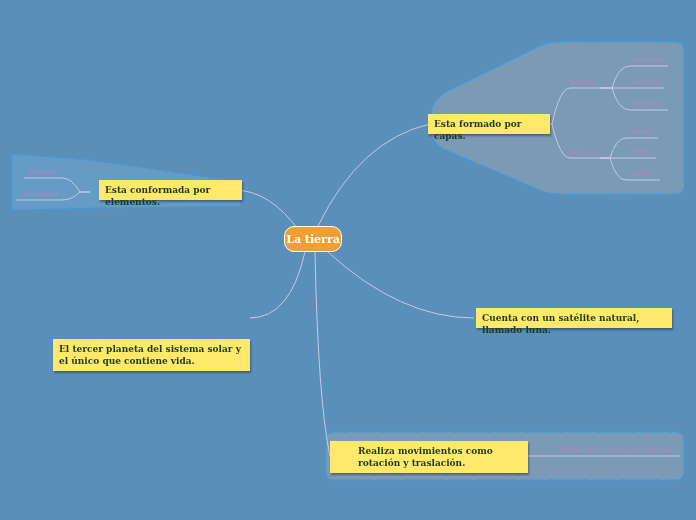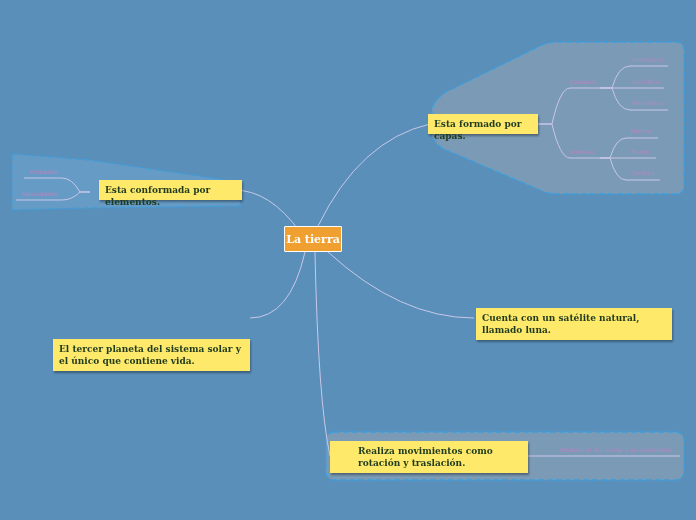--- a/index.html
+++ b/index.html
@@ -1,19 +1,19 @@
 <!DOCTYPE html>
 <html><head>
 <meta charset="utf-8">
 <style>
   html, body { margin:0; padding:0; }
   body { width:696px; height:520px; background:#5a8fba; position:relative; overflow:hidden; font-family:"DejaVu Serif", serif; }
   svg.lines { position:absolute; left:0; top:0; width:696px; height:520px; }
   .topic { position:absolute; background:#fee96a; color:#1f3b1f; font-weight:bold; font-size:9px; padding:4px 6px; box-shadow:1px 2px 2px rgba(0,0,0,0.35); line-height:12px; box-sizing:border-box; }
-  .central { position:absolute; left:284px; top:226px; width:58px; height:26px; background:#f0a030; border:1px solid #fff; border-radius:1px; color:#fff; font-weight:bold; font-size:11px; display:flex; align-items:center; justify-content:center; box-sizing:border-box; }
+  .central { position:absolute; left:284px; top:226px; width:58px; height:26px; background:#f0a030; border:1px solid #fff; border-radius:10px; color:#fff; font-weight:bold; font-size:11px; display:flex; align-items:center; justify-content:center; box-sizing:border-box; }
   .sub { position:absolute; font-family:"DejaVu Sans", sans-serif; font-size:6px; color:#b28ac2; white-space:nowrap; }
 </style>
 </head>
 <body>
 
 <svg class="lines">
 
   <path d="M432,108 Q436,98 446,92 L540,46 Q548,42 560,42 L676,42 Q684,42 684,50 L684,186 Q684,194 676,194 L560,194 Q548,194 540,190 L446,150 Q436,146 432,136 Z" fill="#7a9ab5" stroke="#3aa0e0" stroke-dasharray="6,3" stroke-width="1.3"></path>
   <path d="M12,154 L90,160 L240,182 L240,206 L90,208 L12,210 Z" fill="#6a9ec8" stroke="#3aa0e0" stroke-dasharray="6,3" stroke-width="1.3" opacity="0.8"></path>
   <rect x="326" y="432" width="358" height="48" rx="8" fill="#7a9ab5" stroke="#3aa0e0" stroke-dasharray="6,3" stroke-width="1.3"></rect>
@@ -36,24 +36,24 @@
 
     <path d="M90,192 L80,192 Q72,178 62,178 L24,178"></path>
     <path d="M90,192 L80,192 Q72,200 62,200 L16,200"></path>
 
     <path d="M528,456 L680,456"></path>
   </g>
 </svg>
 
 <div class="central">La tierra</div>
 
-<div class="topic" style="left:428px; top:114px; width:110px; height:20px;">Esta formado por capas.</div>
+<div class="topic" style="left:428px; top:114px; width:122px; height:20px;">Esta formado por capas.</div>
 <div class="topic" style="left:91px; top:180px; width:143px; height:20px;margin-left:8px;">Esta conformada por elementos.</div>
 <div class="topic" style="left:53px; top:303px; width:197px; height:32px;margin-top:36px;">El tercer planeta del sistema solar y el único que contiene vida.</div>
-<div class="topic" style="left:476px; top:308px; width:196px; height:32px;">Cuenta con un satélite natural, llamado luna.</div>
+<div class="topic" style="left:476px; top:308px; width:196px; height:20px;">Cuenta con un satélite natural, llamado luna.</div>
 <div class="topic" style="left:330px; top:441px; width:198px; height:32px;padding-left:28px;">Realiza movimientos como rotación y traslación.</div>
 
 <div class="sub" style="left:570px; top:78px;">Externas</div>
 <div class="sub" style="left:570px; top:148px;">Internas</div>
 <div class="sub" style="left:632px; top:56px;">Hidrósfera</div>
 <div class="sub" style="left:632px; top:78px;">Geósfera</div>
 <div class="sub" style="left:632px; top:99px;">Atmosfera</div>
 <div class="sub" style="left:631px; top:127px;">Nucleo</div>
 <div class="sub" style="left:631px; top:148px;">Manto</div>
 <div class="sub" style="left:631px; top:169px;">Corteza</div>

